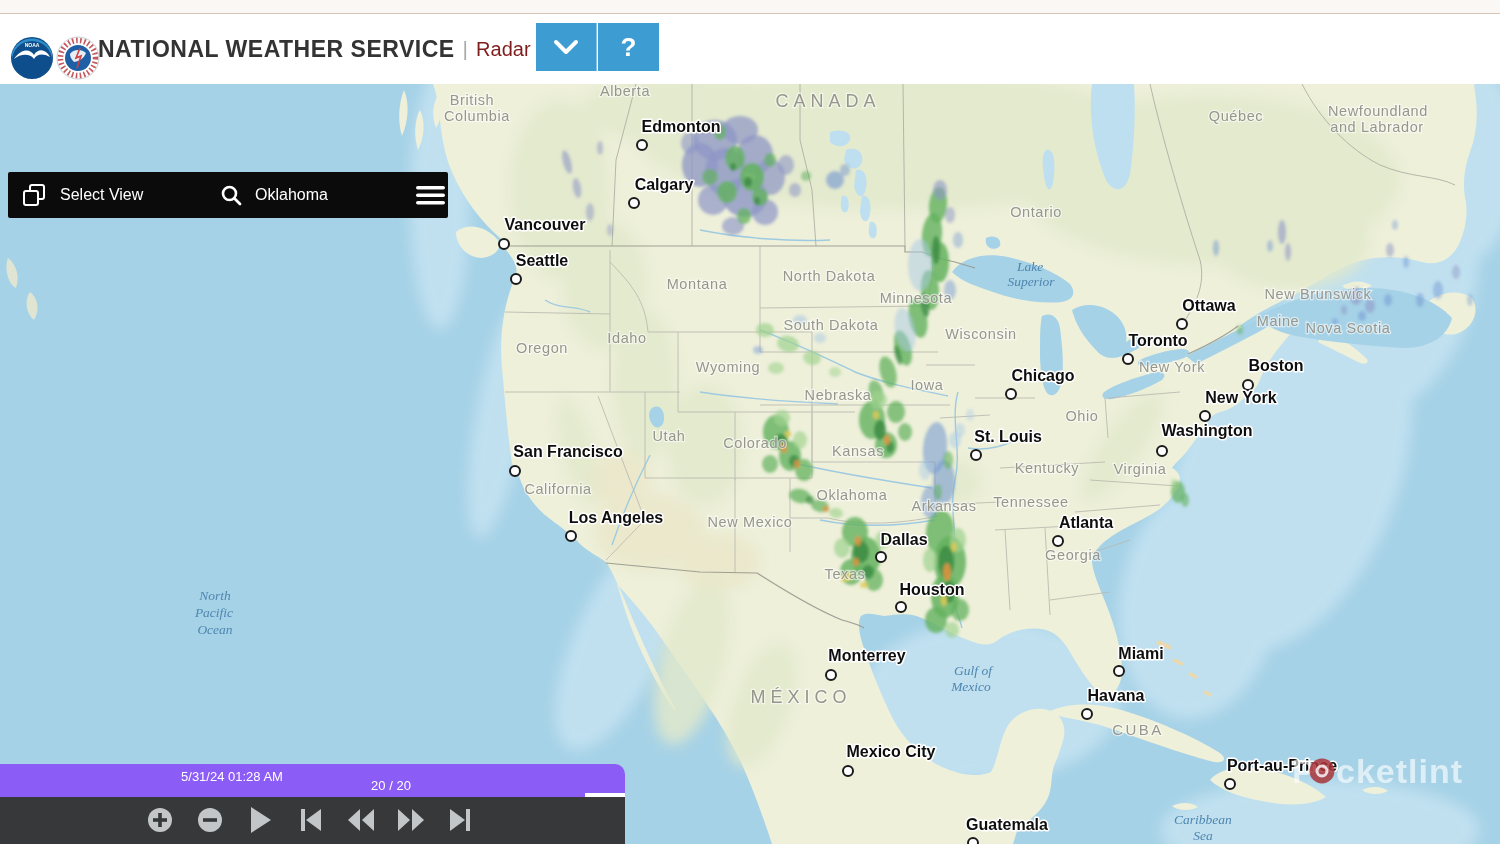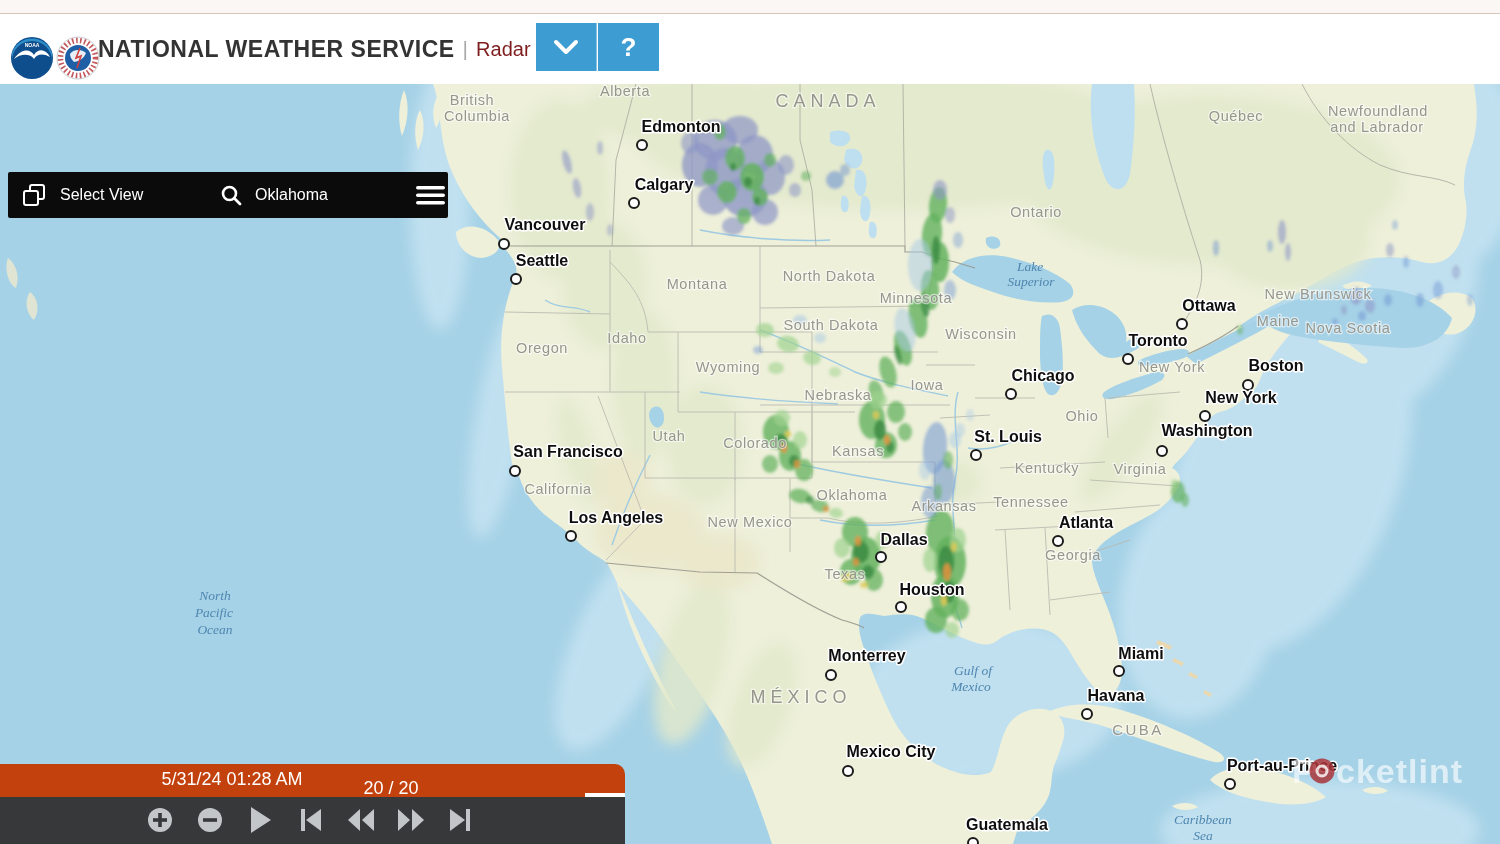--- a/index.html
+++ b/index.html
@@ -33,22 +33,22 @@
   .region.med{font-size:15px;letter-spacing:2.5px;}
   .water{font:italic 400 13.5px "Liberation Serif",serif;fill:#4e86b0;text-anchor:middle;}
   .wm{font:700 34px "Liberation Sans",sans-serif;fill:rgba(255,255,255,.62);letter-spacing:1px;}
   
   .maptoolbar{position:absolute;top:88px;left:8px;width:440px;height:46px;background:#0b0b0b;
               border-radius:2px;color:#fff;}
   .maptoolbar .lbl{position:absolute;top:0;height:36px;line-height:46px;font-size:16px;font-weight:500;}
   .tb-icon{position:absolute;}
   
   .media{position:absolute;left:0;bottom:0;width:625px;height:80px;}
-  .timebar{position:absolute;top:0;left:0;width:100%;height:33px;background:#c2410c;
-           border-top-right-radius:10px;color:#fff;font-size:18px;}
+  .timebar{position:absolute;top:0;left:0;width:100%;height:33px;background:#8b5cf6;
+           border-top-right-radius:10px;color:#fff;font-size:13px;}
   .timebar .ts{position:absolute;top:5px;left:232px;transform:translateX(-50%);white-space:nowrap;}
   .timebar .fr{position:absolute;top:14px;left:391px;transform:translateX(-50%);white-space:nowrap;}
   .notch{position:absolute;right:0;bottom:0;width:40px;height:4px;background:#fff;}
   .ctrlbar{position:absolute;top:33px;left:0;width:100%;height:47px;background:#36383a;}
   .cbtn{position:absolute;top:6px;width:34px;height:34px;background:none;border:none;padding:0;
         display:flex;align-items:center;justify-content:center;cursor:pointer;}
 </style>
 </head>
 <body>
 

